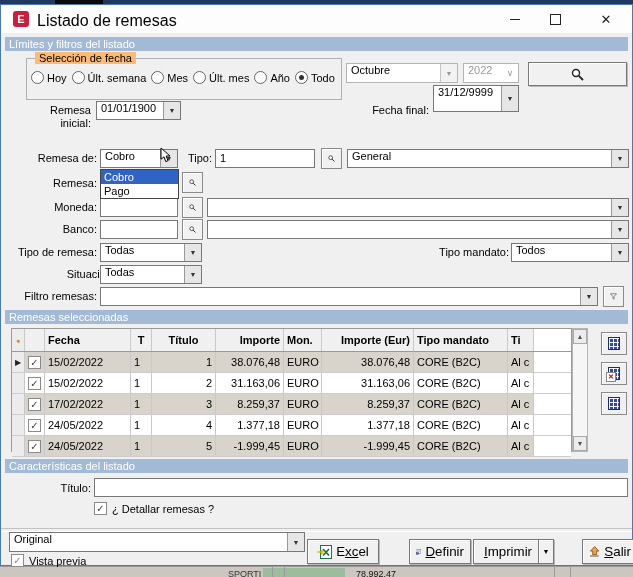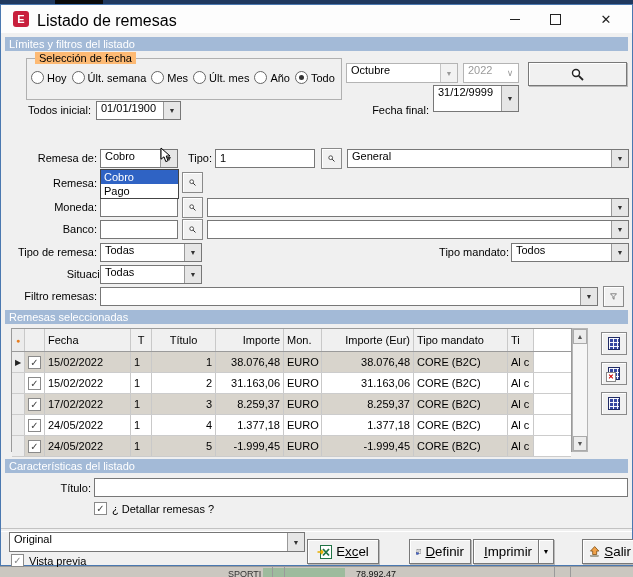--- a/index.html
+++ b/index.html
@@ -52,21 +52,21 @@
   .dlist{position:absolute;left:99px;top:164px;width:77px;background:#fff;border:1px solid #444;z-index:40;}
   .ditem{height:14px;line-height:14px;padding:0 3px;}
   .ditem.sel{background:#2f63c4;color:#fff;}
   .cursor{position:absolute;left:159px;top:142px;z-index:60;}
   
   .cb{display:inline-block;width:13px;height:13px;background:#fff;border:1px solid #8a8a8a;box-sizing:border-box;
       font-size:10px;line-height:11px;text-align:center;color:#444;}
   
   .table{position:absolute;left:10px;top:323px;width:561px;height:124px;background:#fff;border:1px solid #9a9a9a;box-sizing:border-box;}
   .thead,.trow{display:grid;grid-template-columns:13px 20px 86px 21px 64px 68px 38px 92px 94px 26px 1fr;}
-  .thead{height:22px;border-bottom:1px solid #9a9a9a;background:#e5e5e5;}
+  .thead{height:22px;border-bottom:1px solid #9a9a9a;background:#e5e5e5;font-weight:bold;}
   .trow{height:20px;border-bottom:1px solid #cccccc;background:#fff;}
   .trow.alt{background:#d8d4cc;}
   .th,.td{border-right:1px solid #c9c9c9;padding:0 3px;display:flex;align-items:center;overflow:hidden;white-space:nowrap;box-sizing:border-box;}
   .th{background:#f0f0f0;}
   .th.fill,.td.fill{background:#fff;border-right:none;}
   .sel-col{background:#ececec;padding:0 1px;justify-content:center;}
   .r{justify-content:flex-end;} .ctr{justify-content:center;}
   .dot{color:#e87d1e;font-size:7px;}
   .rowptr{font-size:8px;color:#222;}
   
@@ -157,21 +157,21 @@
       <span class="cval">2022</span>
       <span class="carr" style="background:none;border:none;font-size:9px">∨</span>
     </div>
     <button class="btn" style="left:527px;top:57px;width:99px;height:24px">
       <svg width="13" height="13" viewBox="0 0 13 13">
           <circle cx="5" cy="5" r="3.5" fill="#fff" stroke="#222" stroke-width="1.4"></circle>
           <line x1="7.8" y1="7.8" x2="12" y2="12" stroke="#222" stroke-width="1.8"></line>
         </svg>
     </button>
 
-    <span class="lbl" style="left:18px;top:99px;width:72px">Todos inicial:</span>
+    <span class="lbl" style="left:18px;top:99px;width:72px">Remesa inicial:</span>
     <div class="combo" style="left:95px;top:96px;width:85px;height:19px">
       <span class="cval">01/01/1900</span>
       <span class="carr">▼</span>
     </div>
     <span class="lbl" style="left:356px;top:99px;width:72px">Fecha final:</span>
     <div class="combo" style="left:432px;top:80px;width:86px;height:27px">
       <span class="cval">31/12/9999</span>
       <span class="carr">▼</span>
     </div>
 

